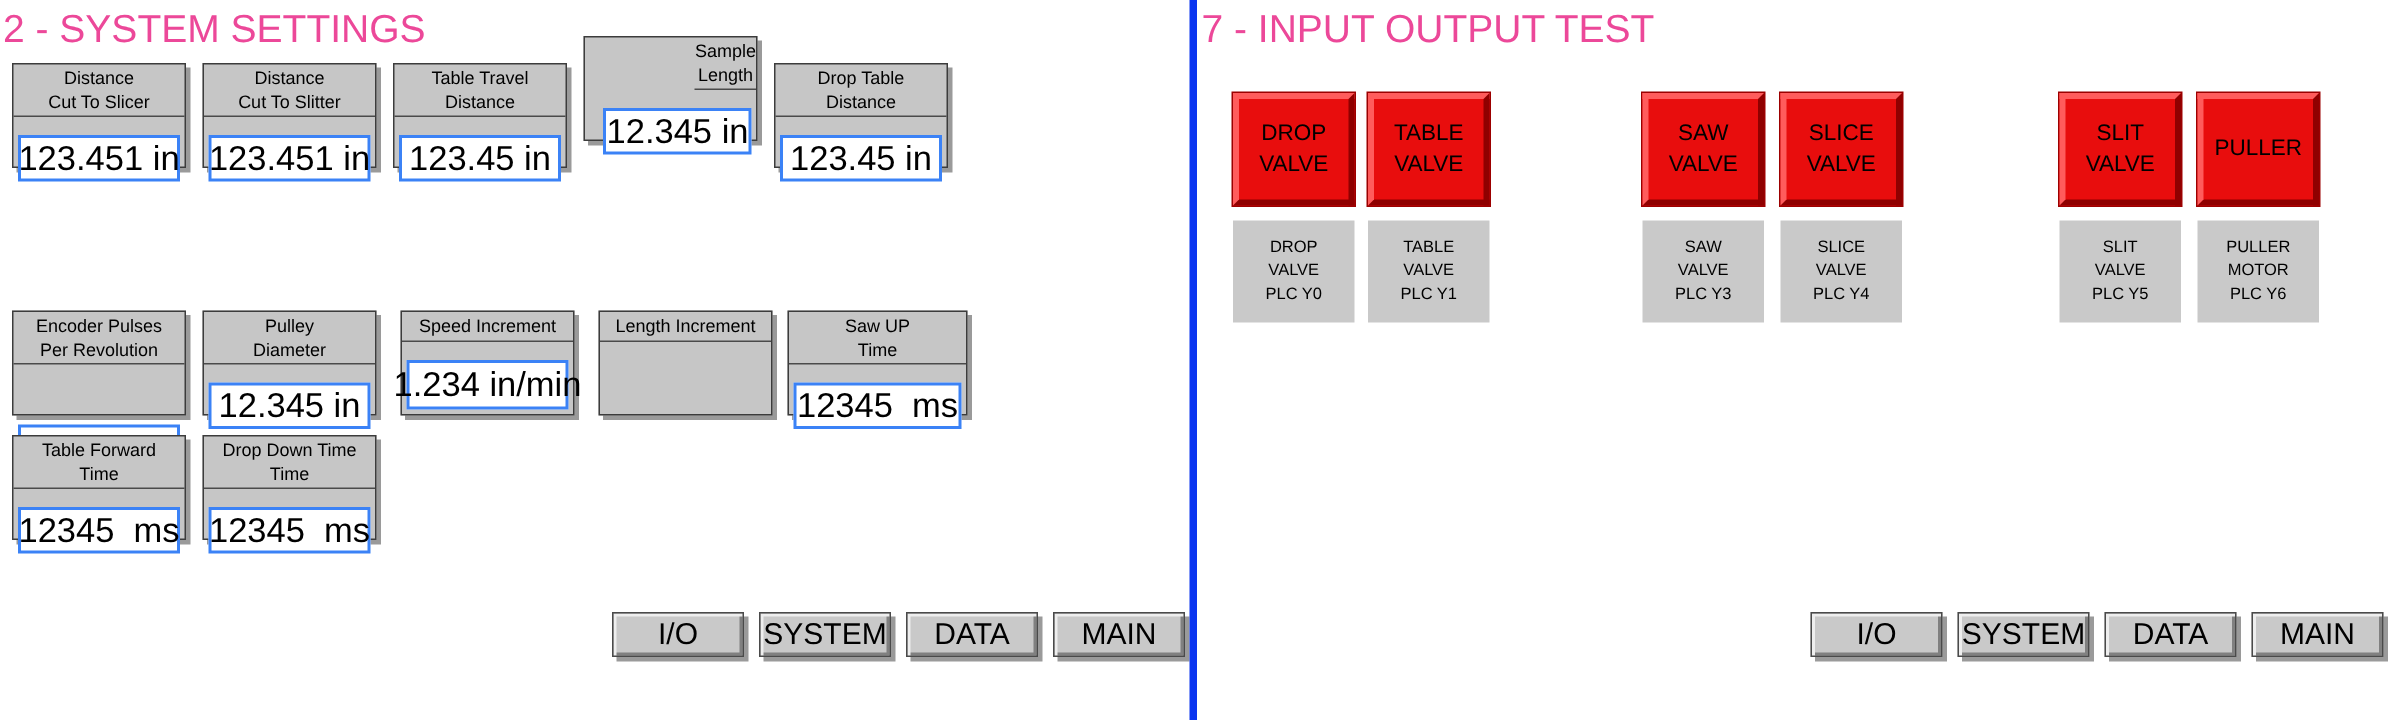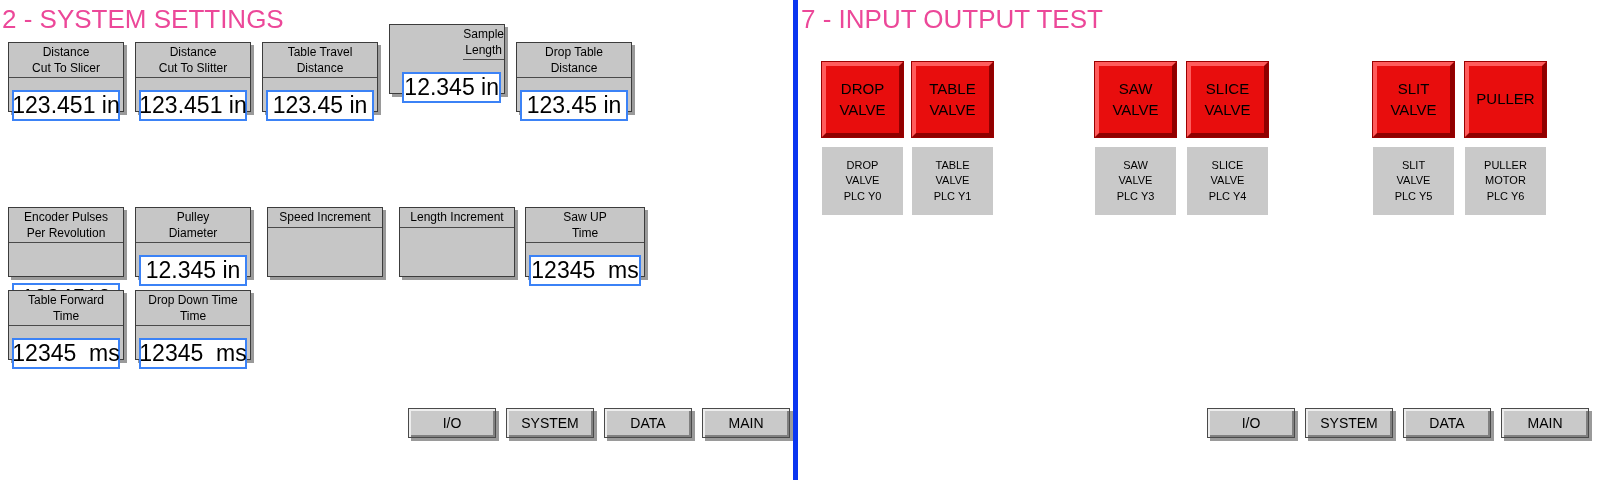--- a/index.html
+++ b/index.html
@@ -42,21 +42,21 @@
     position:absolute; width:81px; height:68px; background:#c9c9c9;
     display:flex; align-items:center; justify-content:center;
     text-align:center; font-size:11px; line-height:1.4; white-space:pre-line;
   }
   
   .navbtn {
     position:absolute; width:88px; height:30px; box-sizing:border-box;
     background:#c9c9c9; border:1px solid #4a4a4a;
     box-shadow:3px 3px 0 #9a9a9a, inset 2px 2px 0 #eeeeee, inset -2px -2px 0 #808080;
     display:flex; align-items:center; justify-content:center;
-    font-size:14px; color:#000; cursor:pointer;
+    font-size:20px; color:#000; cursor:pointer;
   }
 </style>
 </head>
 <body>
 
 <div id="screen">
 
   <div>
     <div class="panel-title" style="left:2px;top:4px;">2 - SYSTEM SETTINGS</div>
 
@@ -91,20 +91,21 @@
 Per Revolution</div>
       <div class="field-value">1234512</div>
     </div>
     <div class="field" style="left:135px;top:207px;width:114px;height:68px;">
       <div class="field-label">Pulley
 Diameter</div>
       <div class="field-value">12.345 in</div>
     </div>
     <div class="field" style="left:267px;top:207px;width:114px;height:68px;">
       <div class="field-label">Speed Increment</div>
+      <div class="field-value">1.234 in/min</div>
     </div>
     <div class="field" style="left:399px;top:207px;width:114px;height:68px;">
       <div class="field-label">Length Increment</div>
     </div>
     <div class="field" style="left:525px;top:207px;width:118px;height:68px;">
       <div class="field-label">Saw UP
 Time</div>
       <div class="field-value">12345  ms</div>
     </div>
 

